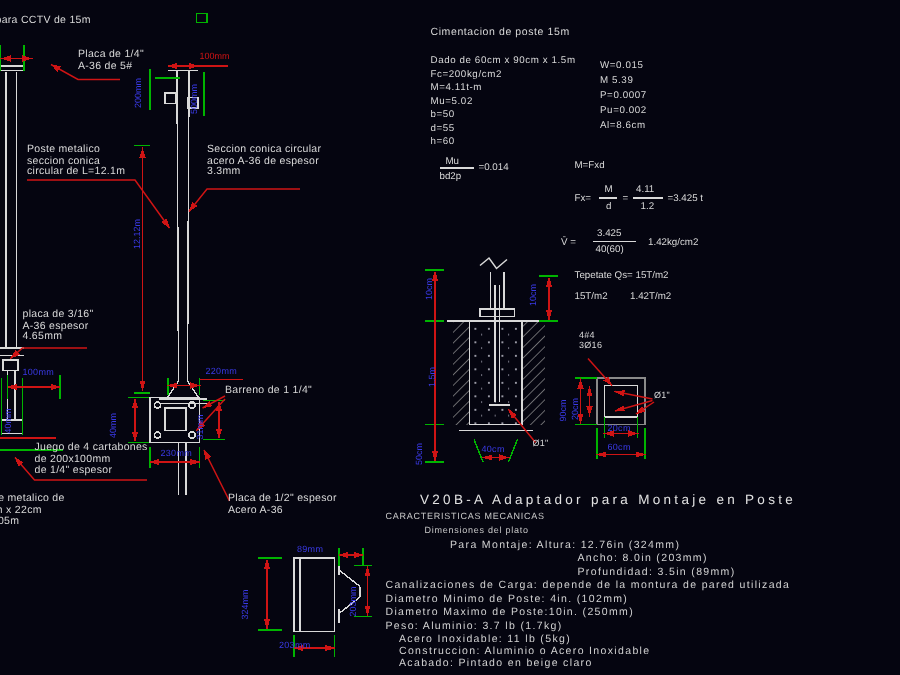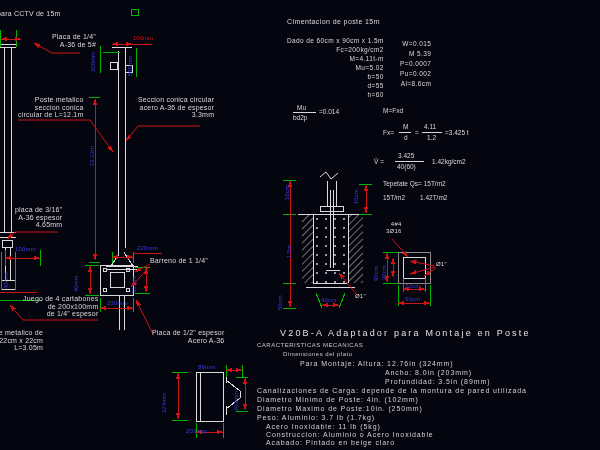--- a/index.html
+++ b/index.html
@@ -1,17 +1,17 @@
 <!DOCTYPE html>
 <html><head>
 <meta charset="utf-8">
 <style>
   html,body{margin:0;padding:0;background:#000;}
   #canvas{position:relative;width:600px;height:450px;background:#050510;overflow:hidden;
-          font-family:"Liberation Sans",sans-serif;color:#d9d9d9;text-align:right;}
+          font-family:"Liberation Sans",sans-serif;color:#d9d9d9;}
   #geom{position:absolute;left:0;top:0;}
   .lb{position:absolute;font-size:7px;line-height:7.6px;white-space:nowrap;color:#d9d9d9;letter-spacing:.2px;}
   .bd{position:absolute;font-size:6px;line-height:7px;white-space:nowrap;color:#3a3ae6;letter-spacing:.2px;}
   .rd{position:absolute;font-size:6px;line-height:7px;white-space:nowrap;color:#cf1414;}
   .vd{position:absolute;font-size:6px;line-height:7px;height:7px;white-space:nowrap;color:#3a3ae6;
       transform:rotate(-90deg);transform-origin:0 100%;}
   .frac{position:absolute;font-size:6.5px;line-height:7px;white-space:nowrap;color:#d9d9d9;}
   .calc{position:absolute;font-size:6.5px;white-space:nowrap;color:#d9d9d9;letter-spacing:.4px;}
   .calc div{height:9px;}
   .calc2 div{height:10px;}

